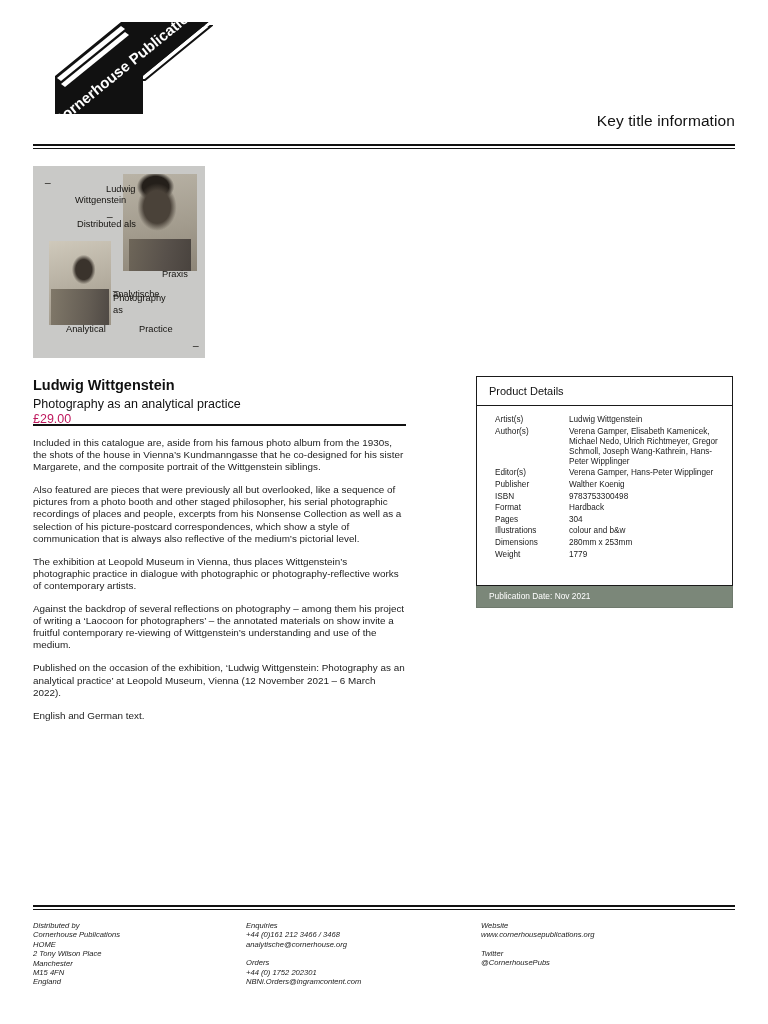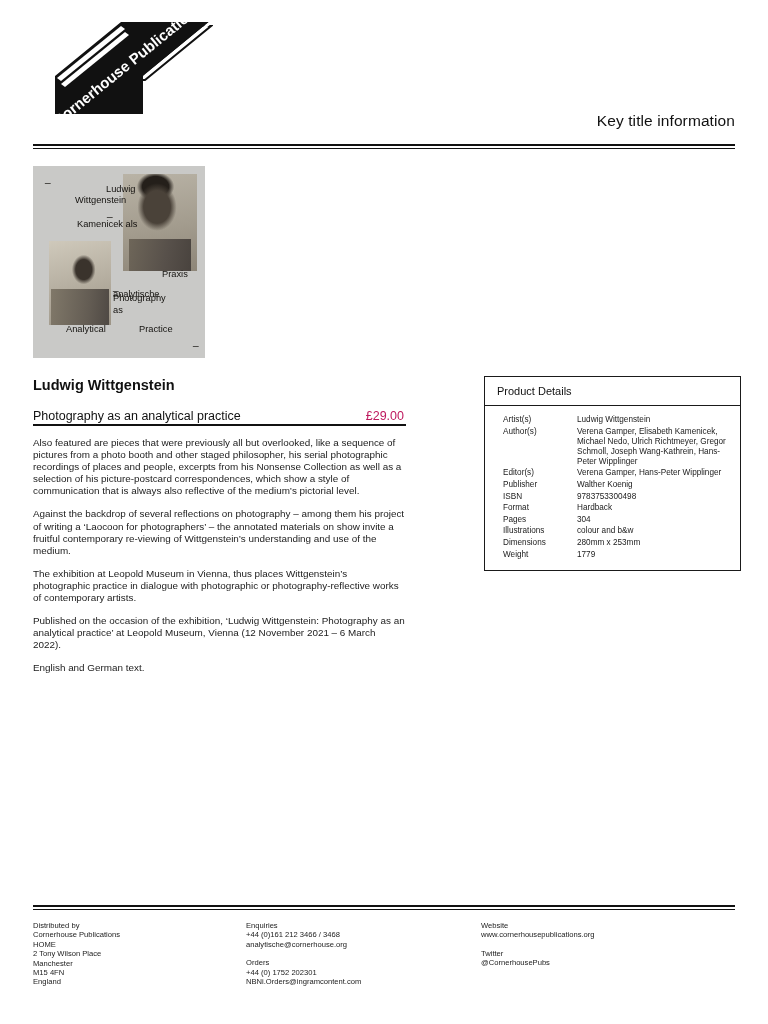--- a/index.html
+++ b/index.html
@@ -128,21 +128,22 @@
     font-size: 14.5px;
     font-weight: bold;
     line-height: 18px;
     margin: 0;
     color: #111;
   }
   .subtitle-row {
     display: flex;
     justify-content: space-between;
     align-items: baseline;
-    margin-top: 14px;
+    margin-top: 2px;
+    flex-direction: column;
   }
   .book-subtitle {
     font-size: 12.5px;
     line-height: 16px;
     color: #111;
   }
   .book-price {
     font-size: 12.5px;
     color: #be185d;
     padding-right: 2px;
@@ -170,36 +171,35 @@
     color: #1b1b1b;
     text-align: left;
   }
 
   
   .details {
     position: absolute;
     left: 476px;
     top: 376px;
     width: 257px;
-    margin-left: 8px;
   }
   .details-header {
     border: 1.6px solid #1a1a1a;
     height: 30px;
     display: flex;
     align-items: center;
     padding-left: 12px;
     box-sizing: border-box;
     font-size: 11px;
     color: #111;
   }
   .details-body {
     border: 1.6px solid #1a1a1a;
     border-top: none;
-    padding: 9px 8px 9px 0;
+    padding: 9px 8px 24px 0;
     box-sizing: border-box;
   }
   .details-table {
     width: 100%;
     border-collapse: collapse;
   }
   .details-table td {
     font-size: 8.2px;
     line-height: 10.1px;
     color: #1b1b1b;
@@ -234,21 +234,21 @@
     border-bottom: 1px solid #111;
     height: 2px;
   }
   .footer {
     position: absolute;
     left: 33px;
     top: 921px;
     width: 702px;
     display: flex;
   }
-  .foot-col { font-size: 7.6px; line-height: 9.4px; color: #1b1b1b; }
+  .foot-col { font-size: 7.6px; line-height: 9.4px; color: #1b1b1b; font-style: italic; }
   .foot-col-1 { width: 213px; }
   .foot-col-2 { width: 235px; }
   .foot-col-3 { width: 240px; }
   .foot-line { white-space: nowrap; }
   .foot-gap { height: 9px; }
 </style>
 </head>
 <body>
 
 <div class="page">
@@ -271,44 +271,45 @@
   </div>
   <div class="rule-double rule-top"></div>
 
   <div class="cover">
     <div class="photo photo-b"></div>
     <div class="photo photo-a"></div>
     <div class="cover-txt cv-dash1">_</div>
     <div class="cover-txt cv-l1">Ludwig</div>
     <div class="cover-txt cv-l2">Wittgenstein</div>
     <div class="cover-txt cv-dash2">_</div>
-    <div class="cover-txt cv-l3">Kamenicek als</div>
+    <div class="cover-txt cv-l3">Distributed als</div>
     <div class="cover-txt cv-l4">analytische</div>
     <div class="cover-txt cv-l5">Praxis</div>
     <div class="cover-txt cv-dash3">_</div>
     <div class="cover-txt cv-l6">Photography</div>
     <div class="cover-txt cv-l7">as</div>
     <div class="cover-txt cv-l9">Analytical</div>
     <div class="cover-txt cv-l8">Practice</div>
     <div class="cover-txt cv-dash4">_</div>
   </div>
 
   <div class="title-block">
     <div class="book-title">Ludwig Wittgenstein</div>
     <div class="subtitle-row">
       <div class="book-subtitle">Photography as an analytical practice</div>
       <div class="book-price">£29.00</div>
     </div>
   </div>
   <div class="rule-title"></div>
 
   <div class="description">
+    <p>Included in this catalogue are, aside from his famous photo album from the 1930s, the shots of the house in Vienna’s Kundmanngasse that he co-designed for his sister Margarete, and the composite portrait of the Wittgenstein siblings.</p>
     <p>Also featured are pieces that were previously all but overlooked, like a sequence of pictures from a photo booth and other staged philosopher, his serial photographic recordings of places and people, excerpts from his Nonsense Collection as well as a selection of his picture-postcard correspondences, which show a style of communication that is always also reflective of the medium’s pictorial level.</p>
+    <p>The exhibition at Leopold Museum in Vienna, thus places Wittgenstein’s photographic practice in dialogue with photographic or photography-reflective works of contemporary artists.</p>
     <p>Against the backdrop of several reflections on photography – among them his project of writing a ‘Laocoon for photographers’ – the annotated materials on show invite a fruitful contemporary re-viewing of Wittgenstein’s understanding and use of the medium.</p>
-    <p>The exhibition at Leopold Museum in Vienna, thus places Wittgenstein’s photographic practice in dialogue with photographic or photography-reflective works of contemporary artists.</p>
     <p>Published on the occasion of the exhibition, ‘Ludwig Wittgenstein: Photography as an analytical practice’ at Leopold Museum, Vienna (12 November 2021 – 6 March 2022).</p>
     <p>English and German text.</p>
   </div>
 
   <div class="details">
     <div class="details-header">Product Details</div>
     <div class="details-body">
       <table class="details-table">
         <tbody>
           <tr>
@@ -347,20 +348,21 @@
             <td class="k">Dimensions</td>
             <td class="v">280mm x 253mm</td>
           </tr>
           <tr>
             <td class="k">Weight</td>
             <td class="v">1779</td>
           </tr>
         </tbody>
       </table>
     </div>
+    <div class="pubdate">Publication Date: Nov 2021</div>
   </div>
 
   <div class="rule-footer"></div>
   <div class="footer">
 
     <div class="foot-col foot-col-1">
       <div class="foot-line">Distributed by</div>
       <div class="foot-line">Cornerhouse Publications</div>
       <div class="foot-line">HOME</div>
       <div class="foot-line">2 Tony Wilson Place</div>

